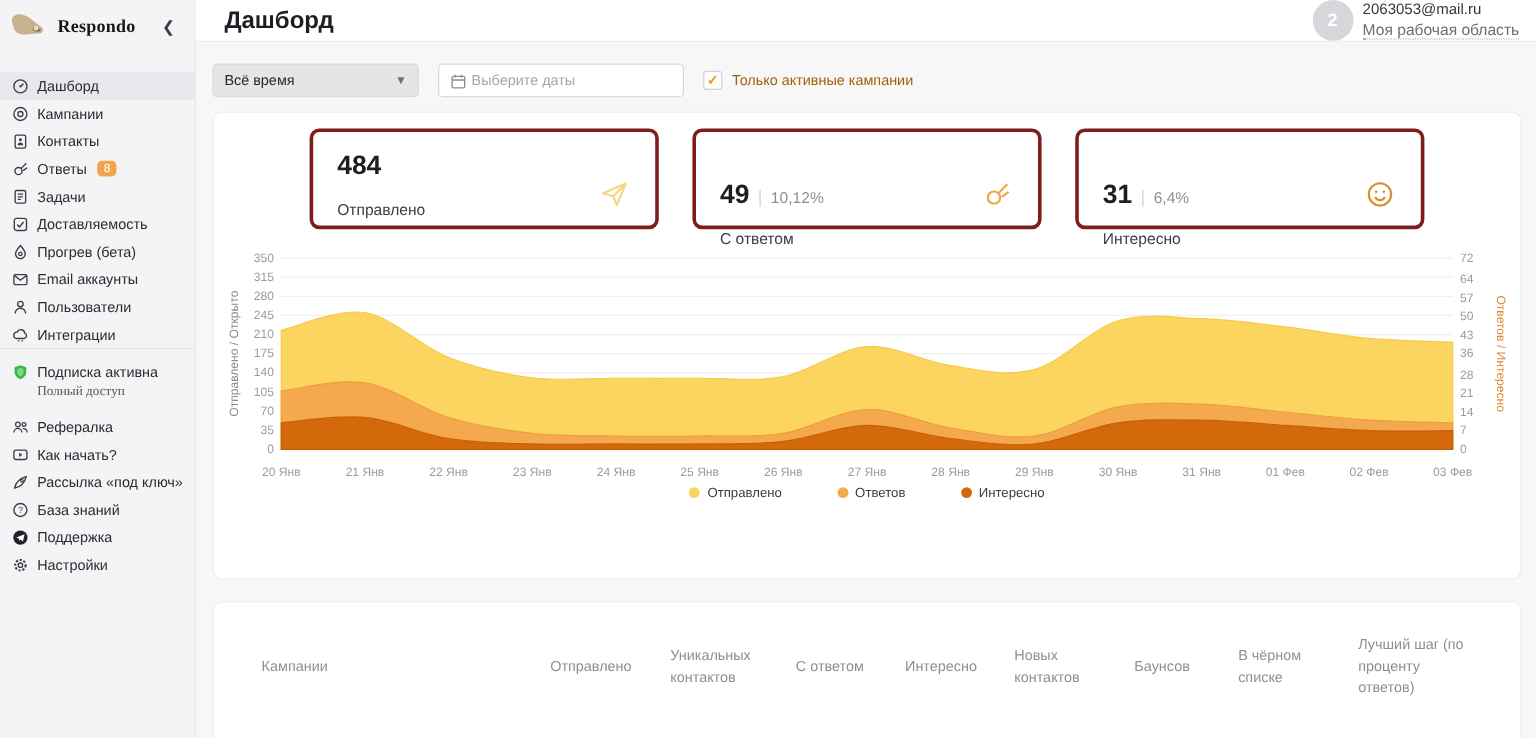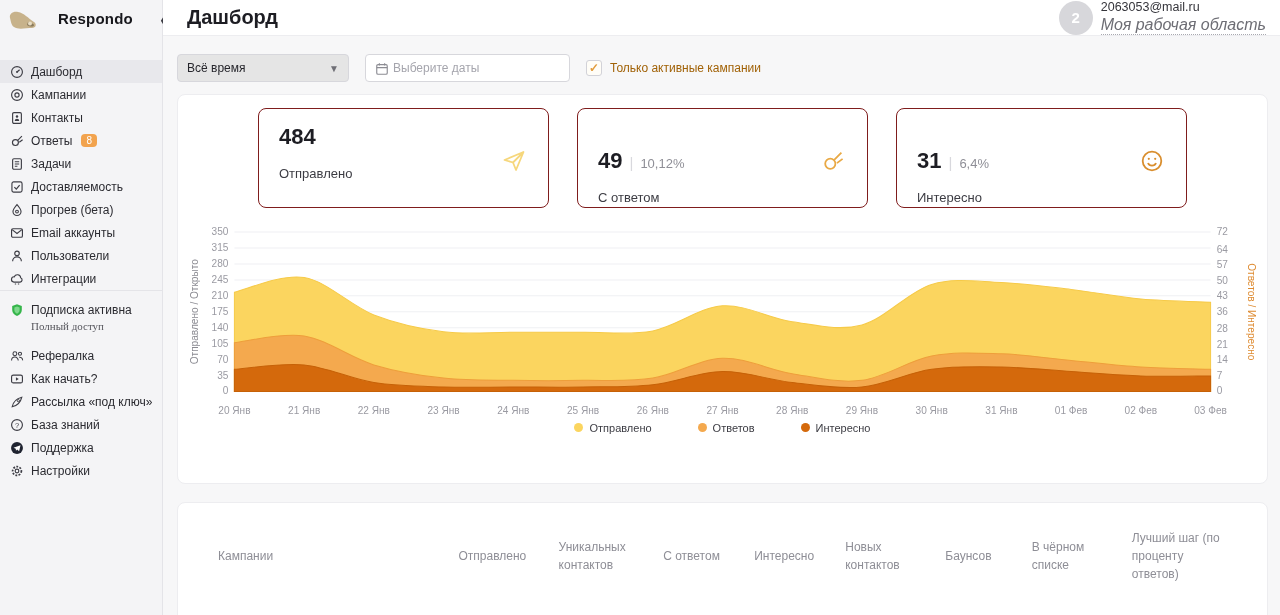--- a/index.html
+++ b/index.html
@@ -1,21 +1,21 @@
 <!DOCTYPE html>
 <html><head>
 <meta charset="utf-8">
 <style>
   * { margin:0; padding:0; box-sizing:border-box; }
   html,body { width:1280px; height:615px; overflow:hidden; }
   body { display:flex; font-family:"Liberation Sans", sans-serif; background:#f7f7f8; color:#26262b; }
 
   
   .sidebar { width:163px; min-width:163px; background:#f4f4f6; border-right:1px solid #e4e4e8; display:flex; flex-direction:column; }
-  .logo-row { display:flex; gap:20px; padding:10px 10px 8px 8px; }
+  .logo-row { display:flex; align-items:center; gap:10px; padding:10px 10px 8px 8px;font-family:Liberation Serif, serif; }
   .logo-mark { width:30px; height:26px; flex:0 0 auto; }
   .logo-text { font-weight:bold; font-size:15px; color:#17171c; letter-spacing:.2px; }
   .collapse-btn { margin-left:auto; color:#3c3c44; font-size:13px; cursor:pointer; padding:2px 6px; }
   .menu { margin-top:16px; }
   .menu-item { display:flex; align-items:center; gap:7px; height:23px; padding:0 10px; font-size:12px; color:#2b2b31; cursor:pointer; white-space:nowrap; }
   .menu-item.active { background:#e8e8ec; }
   .menu-item .mi { width:14px; height:14px; color:#3d3d45; flex:0 0 auto; }
   .mi svg { width:14px; height:14px; display:block; }
   .badge { background:#f2a34e; color:#fff; font-size:10px; border-radius:4px; padding:1px 5px; margin-left:2px; }
   .sub-block { margin-top:0; border-top:1px solid #e4e4e8; padding:12px 10px 4px; }
@@ -24,36 +24,36 @@
   .sub-sub { font-size:11px; color:#55555c; margin:3px 0 0 21px;font-family:Liberation Serif, serif; }
   .menu2 { margin-top:8px; }
 
   
   .main { flex:1; display:flex; flex-direction:column; min-width:0; }
   .topbar { height:56px; background:#fff; border-bottom:1px solid #ededf0; display:flex; align-items:center; padding:0 14px 0 24px; }
   .page-title { font-size:20px; font-weight:bold; color:#1d1d23; }
   .account { margin-left:auto; display:flex; align-items:center; gap:8px; }
   .avatar { width:34px; height:34px; border-radius:50%; background:#d7d7db; color:#fff; font-weight:bold; font-size:15px; display:flex; align-items:center; justify-content:center; cursor:pointer; }
   .acct-email { font-size:12.5px; color:#35353b; }
-  .acct-ws { font-size:16px; color:#6d6d74; border-bottom:1px dotted #a9a9b0; display:inline-block; cursor:pointer; margin-top:2px;font-style:italic; }
+  .acct-ws { font-size:13px; color:#6d6d74; border-bottom:1px dotted #a9a9b0; display:inline-block; cursor:pointer; margin-top:2px; }
 
   .content { flex:1; padding:18px 12px 0 14px; }
   .filters { display:flex; align-items:center; gap:16px; margin-bottom:12px; }
   .selectbox { width:172px; height:28px; background:#e5e5e5; border:1px solid #d7d7dc; border-radius:4px; display:flex; align-items:center; padding:0 9px; font-size:12px; color:#26262c; cursor:pointer;justify-content:space-between; }
   .selectbox .chev { margin-left:auto; color:#6f6f76; font-size:10px; }
   .datebox { width:205px; height:28px; background:#fff; border:1px solid #d7d7dc; border-radius:4px; display:flex; align-items:center; gap:6px; padding:0 9px; font-size:12px; color:#a5a5ad; cursor:text; }
   .datebox .mi { width:12px; height:12px; color:#8c8c93; }
   .checkwrap { display:flex; align-items:center; gap:8px; cursor:pointer; }
   .checkbox { width:16px; height:16px; border:1px solid #d2d2d8; border-radius:3px; background:#fffdf7; display:flex; align-items:center; justify-content:center; color:#e29b3b; font-size:12px; font-weight:bold; }
   .checklabel { font-size:12px; color:#a16207; }
 
   .panel { background:#fff; border:1px solid #ededf0; border-radius:8px; }
   .panel1 { height:390px; padding-top:13px; overflow:hidden; }
   .cards { display:flex; justify-content:center; gap:28px; }
-  .card { width:291px; height:100px; border:1px solid #7f1d1d; border-radius:8px; padding:15px 20px; position:relative; background:#fff; }
+  .card { width:291px; height:84px; border:3px solid #7f1d1d; border-radius:8px; padding:15px 20px; position:relative; background:#fff; }
   .card-valrow { display:flex; align-items:baseline; gap:7px; }
   .card-value { font-size:22px; font-weight:bold; color:#1d1d23; }
   .card-sep { color:#d8d8dd; font-size:15px; }
   .card-pct { font-size:13px; color:#8f8f97;margin-top:32px; }
   .card-label { font-size:13px; color:#3c3c43; margin-top:16px; }
   .card-icon { position:absolute; right:22px; top:40px; width:24px; height:24px; }
   .card-icon svg { width:24px; height:24px; display:block; }
 
   .chart-wrap { margin:14px 10px 12px; }
   .chart-svg { width:100%; display:block; }

